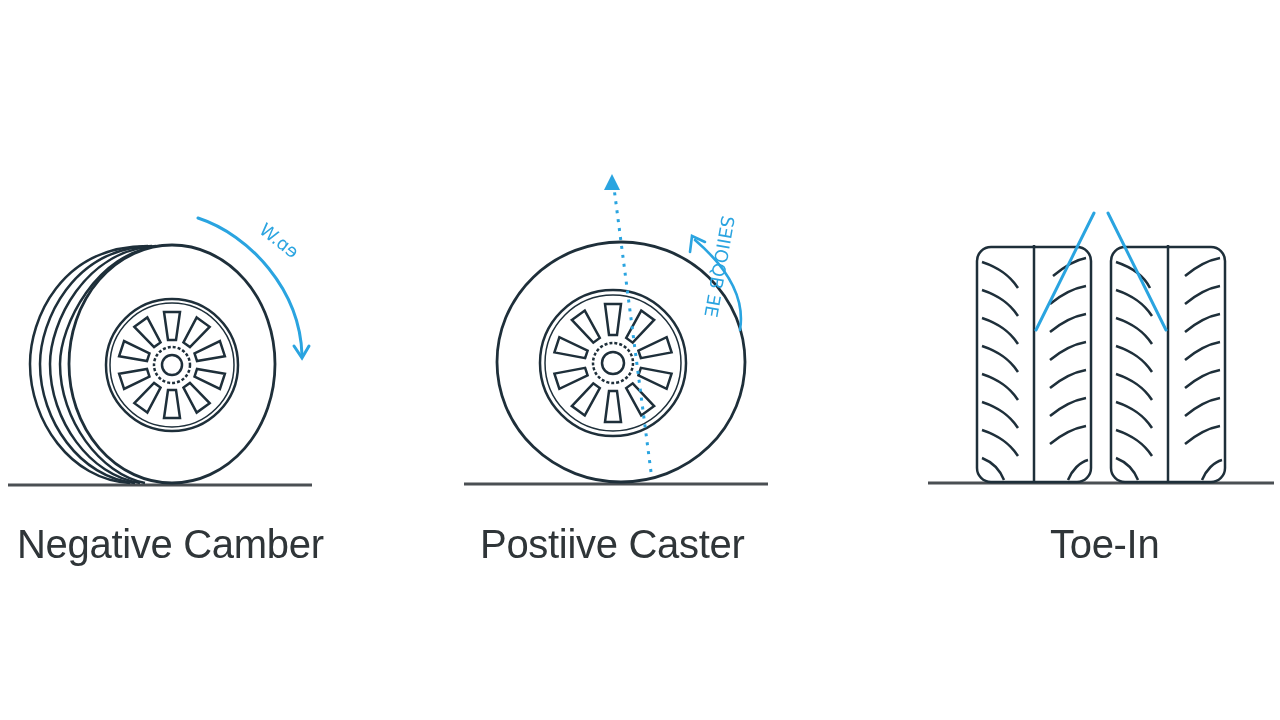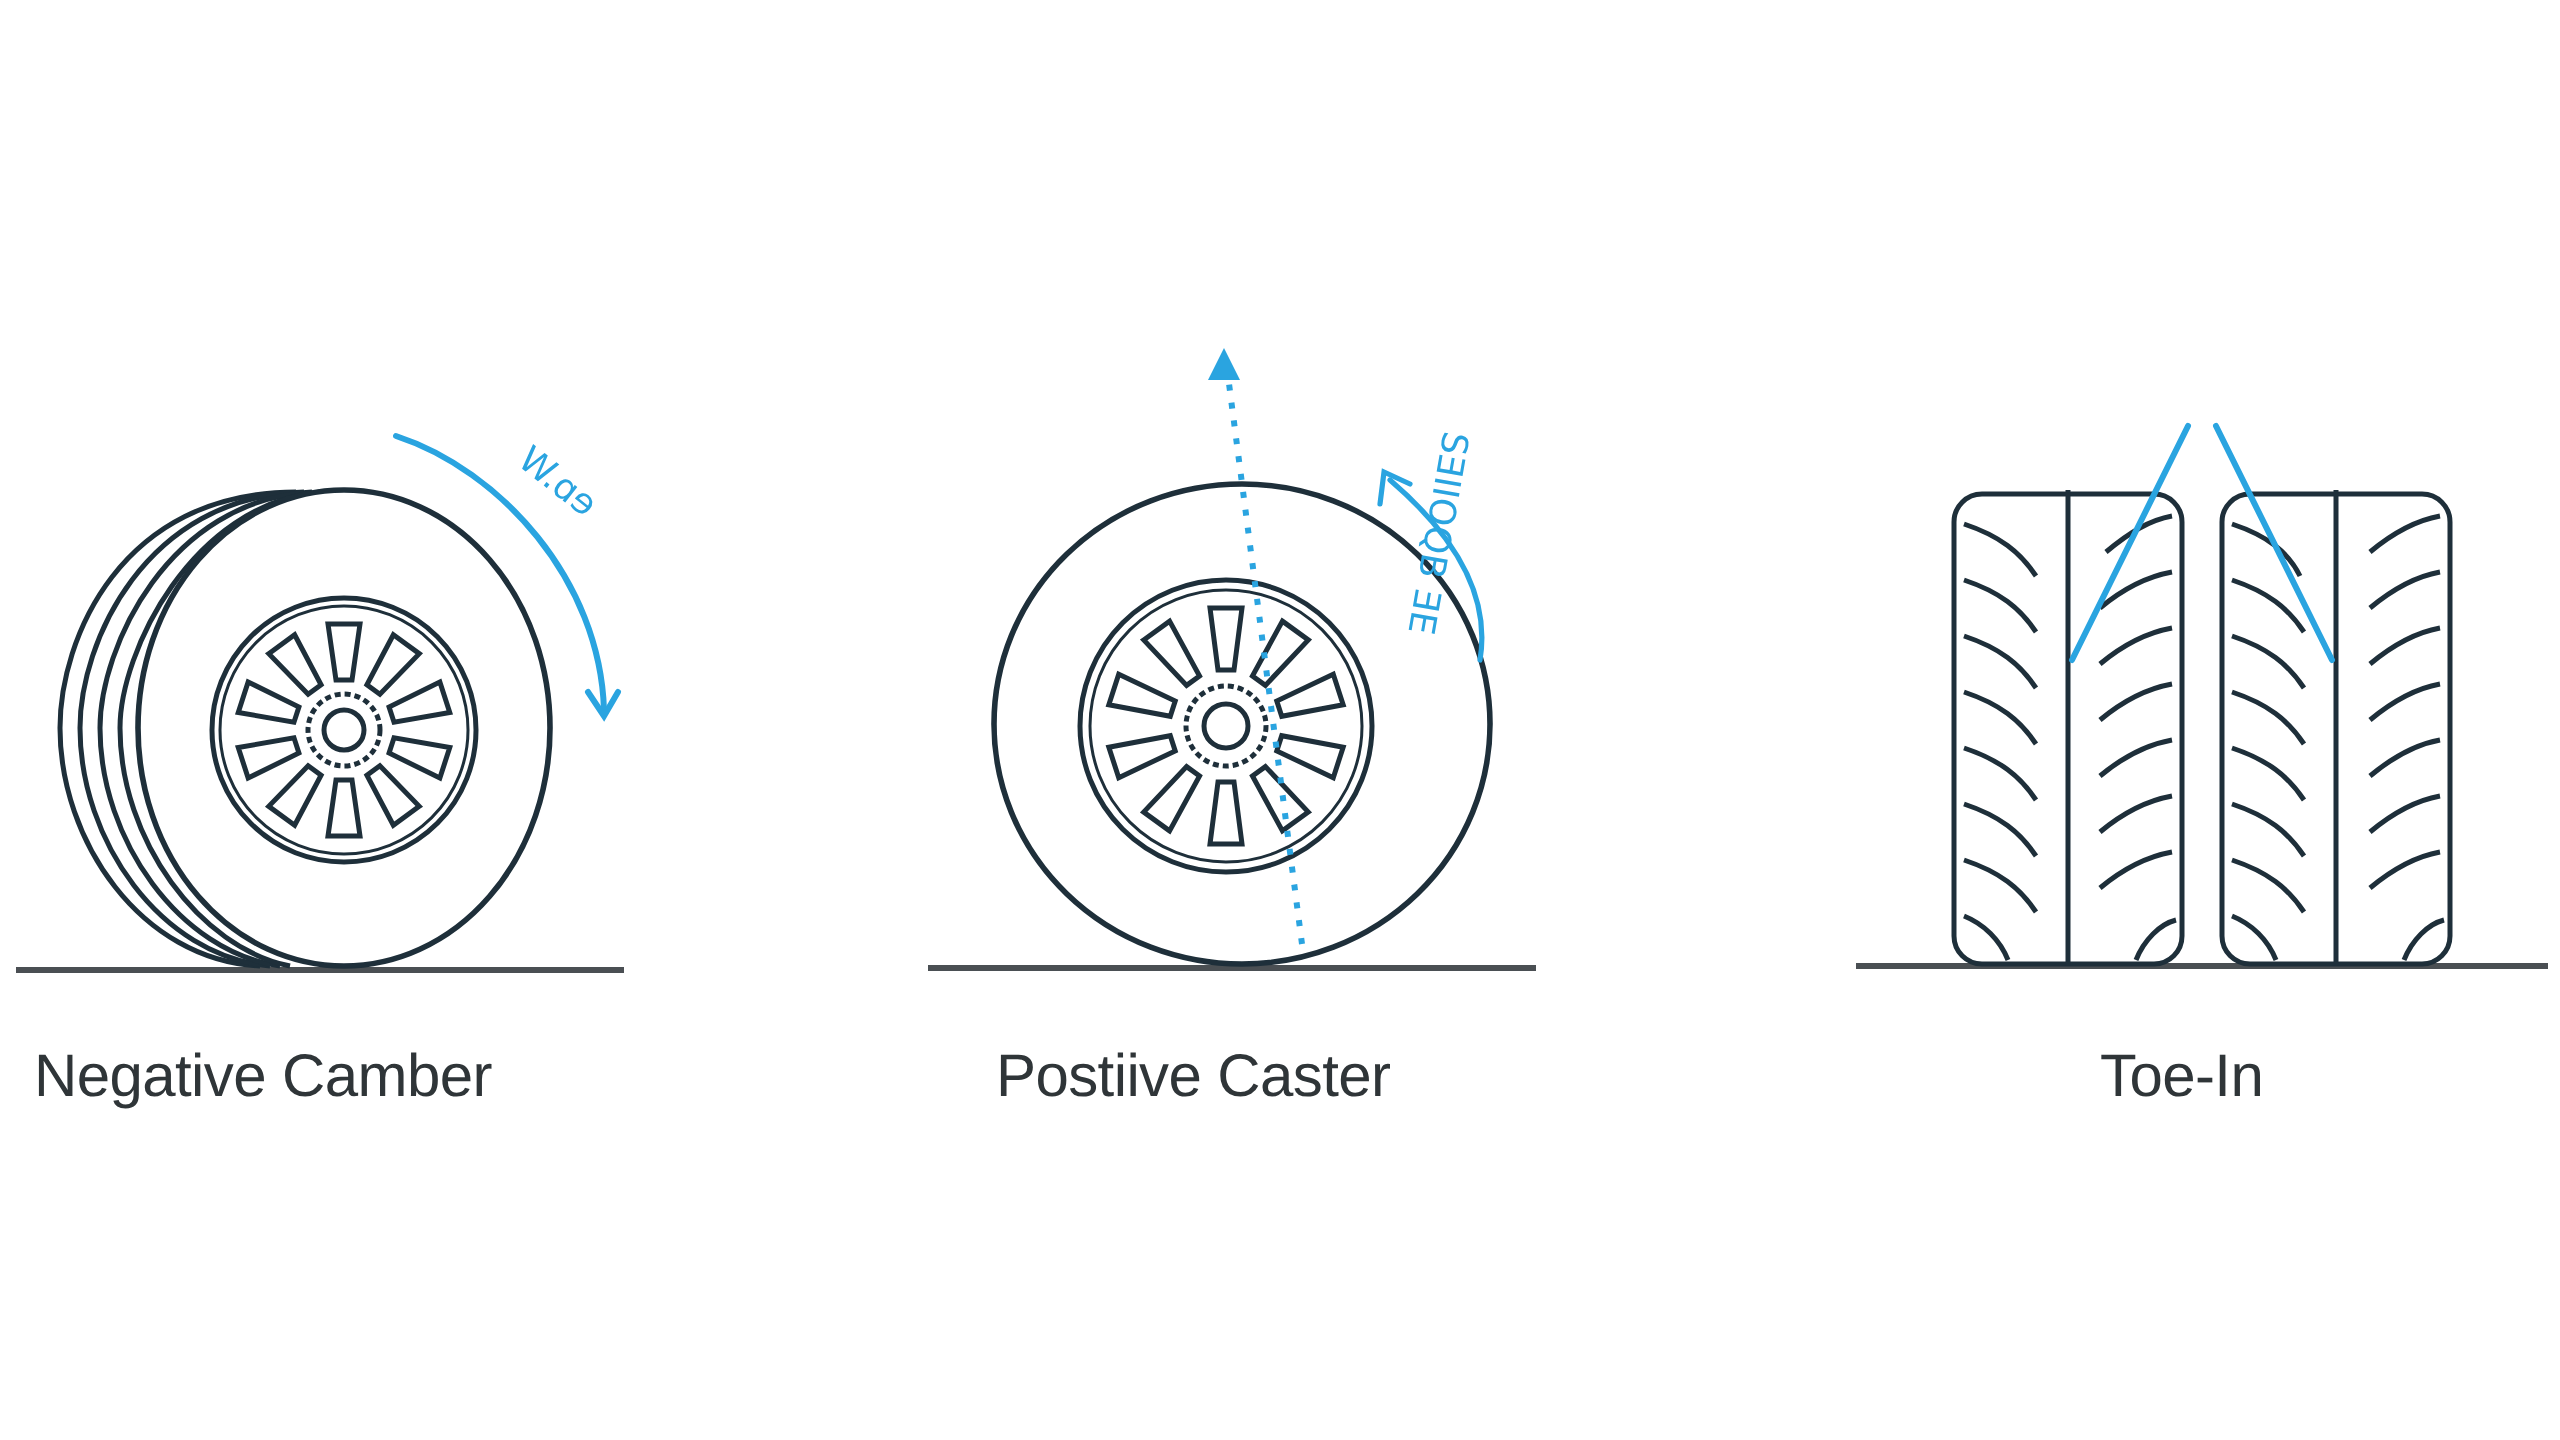--- a/index.html
+++ b/index.html
@@ -23,21 +23,21 @@
     }
     .panel svg {
       position: absolute;
       left: 0;
       top: 0;
     }
     .label {
       position: absolute;
       top: 522px;
       font-family: "Liberation Sans", "DejaVu Sans", sans-serif;
-      font-size: 30px;
+      font-size: 40px;
       font-weight: 500;
       color: #2f3538;
       letter-spacing: -0.3px;
       white-space: nowrap;
     }
     .annot {
       font-family: "DejaVu Sans", sans-serif;
       font-size: 18px;
       fill: #2aa4e0;
     }
@@ -114,21 +114,21 @@
         <line x1="651" y1="472" x2="614" y2="188" stroke="#2aa4e0" stroke-width="3" stroke-dasharray="3 6"></line>
         <path d="M604,190 L612,174 L620,190 Z" fill="#2aa4e0"></path>
       </g>
 
       <g fill="none" stroke="#2aa4e0" stroke-width="2.6" stroke-linecap="round">
         <path d="M740,330 C745,300 730,270 695,240"></path>
         <path d="M690,252 L692,236 L705,242"></path>
       </g>
       <text class="annot" x="722" y="215" transform="rotate(100 722 215)">SƎIIOQB ƎE</text>
     </svg>
-    <div class="label" style="left:48px;">Postiive Caster</div>
+    <div class="label" style="left:30px;">Postiive Caster</div>
   </div>
 
   <div class="panel" style="left:910px; width:380px;">
     <svg width="380" height="720" viewBox="890 0 380 720">
       <line x1="908" y1="483" x2="1254" y2="483" stroke="#4a4f53" stroke-width="3"></line>
 
       <g fill="none" stroke="#1e2f3a" stroke-width="2.5">
         <rect x="957" y="247" width="114" height="235" rx="14"></rect>
         <line x1="1014" y1="245" x2="1014" y2="483"></line>
         <path d="M962,262 C980,268 990,276 998,288"></path>

